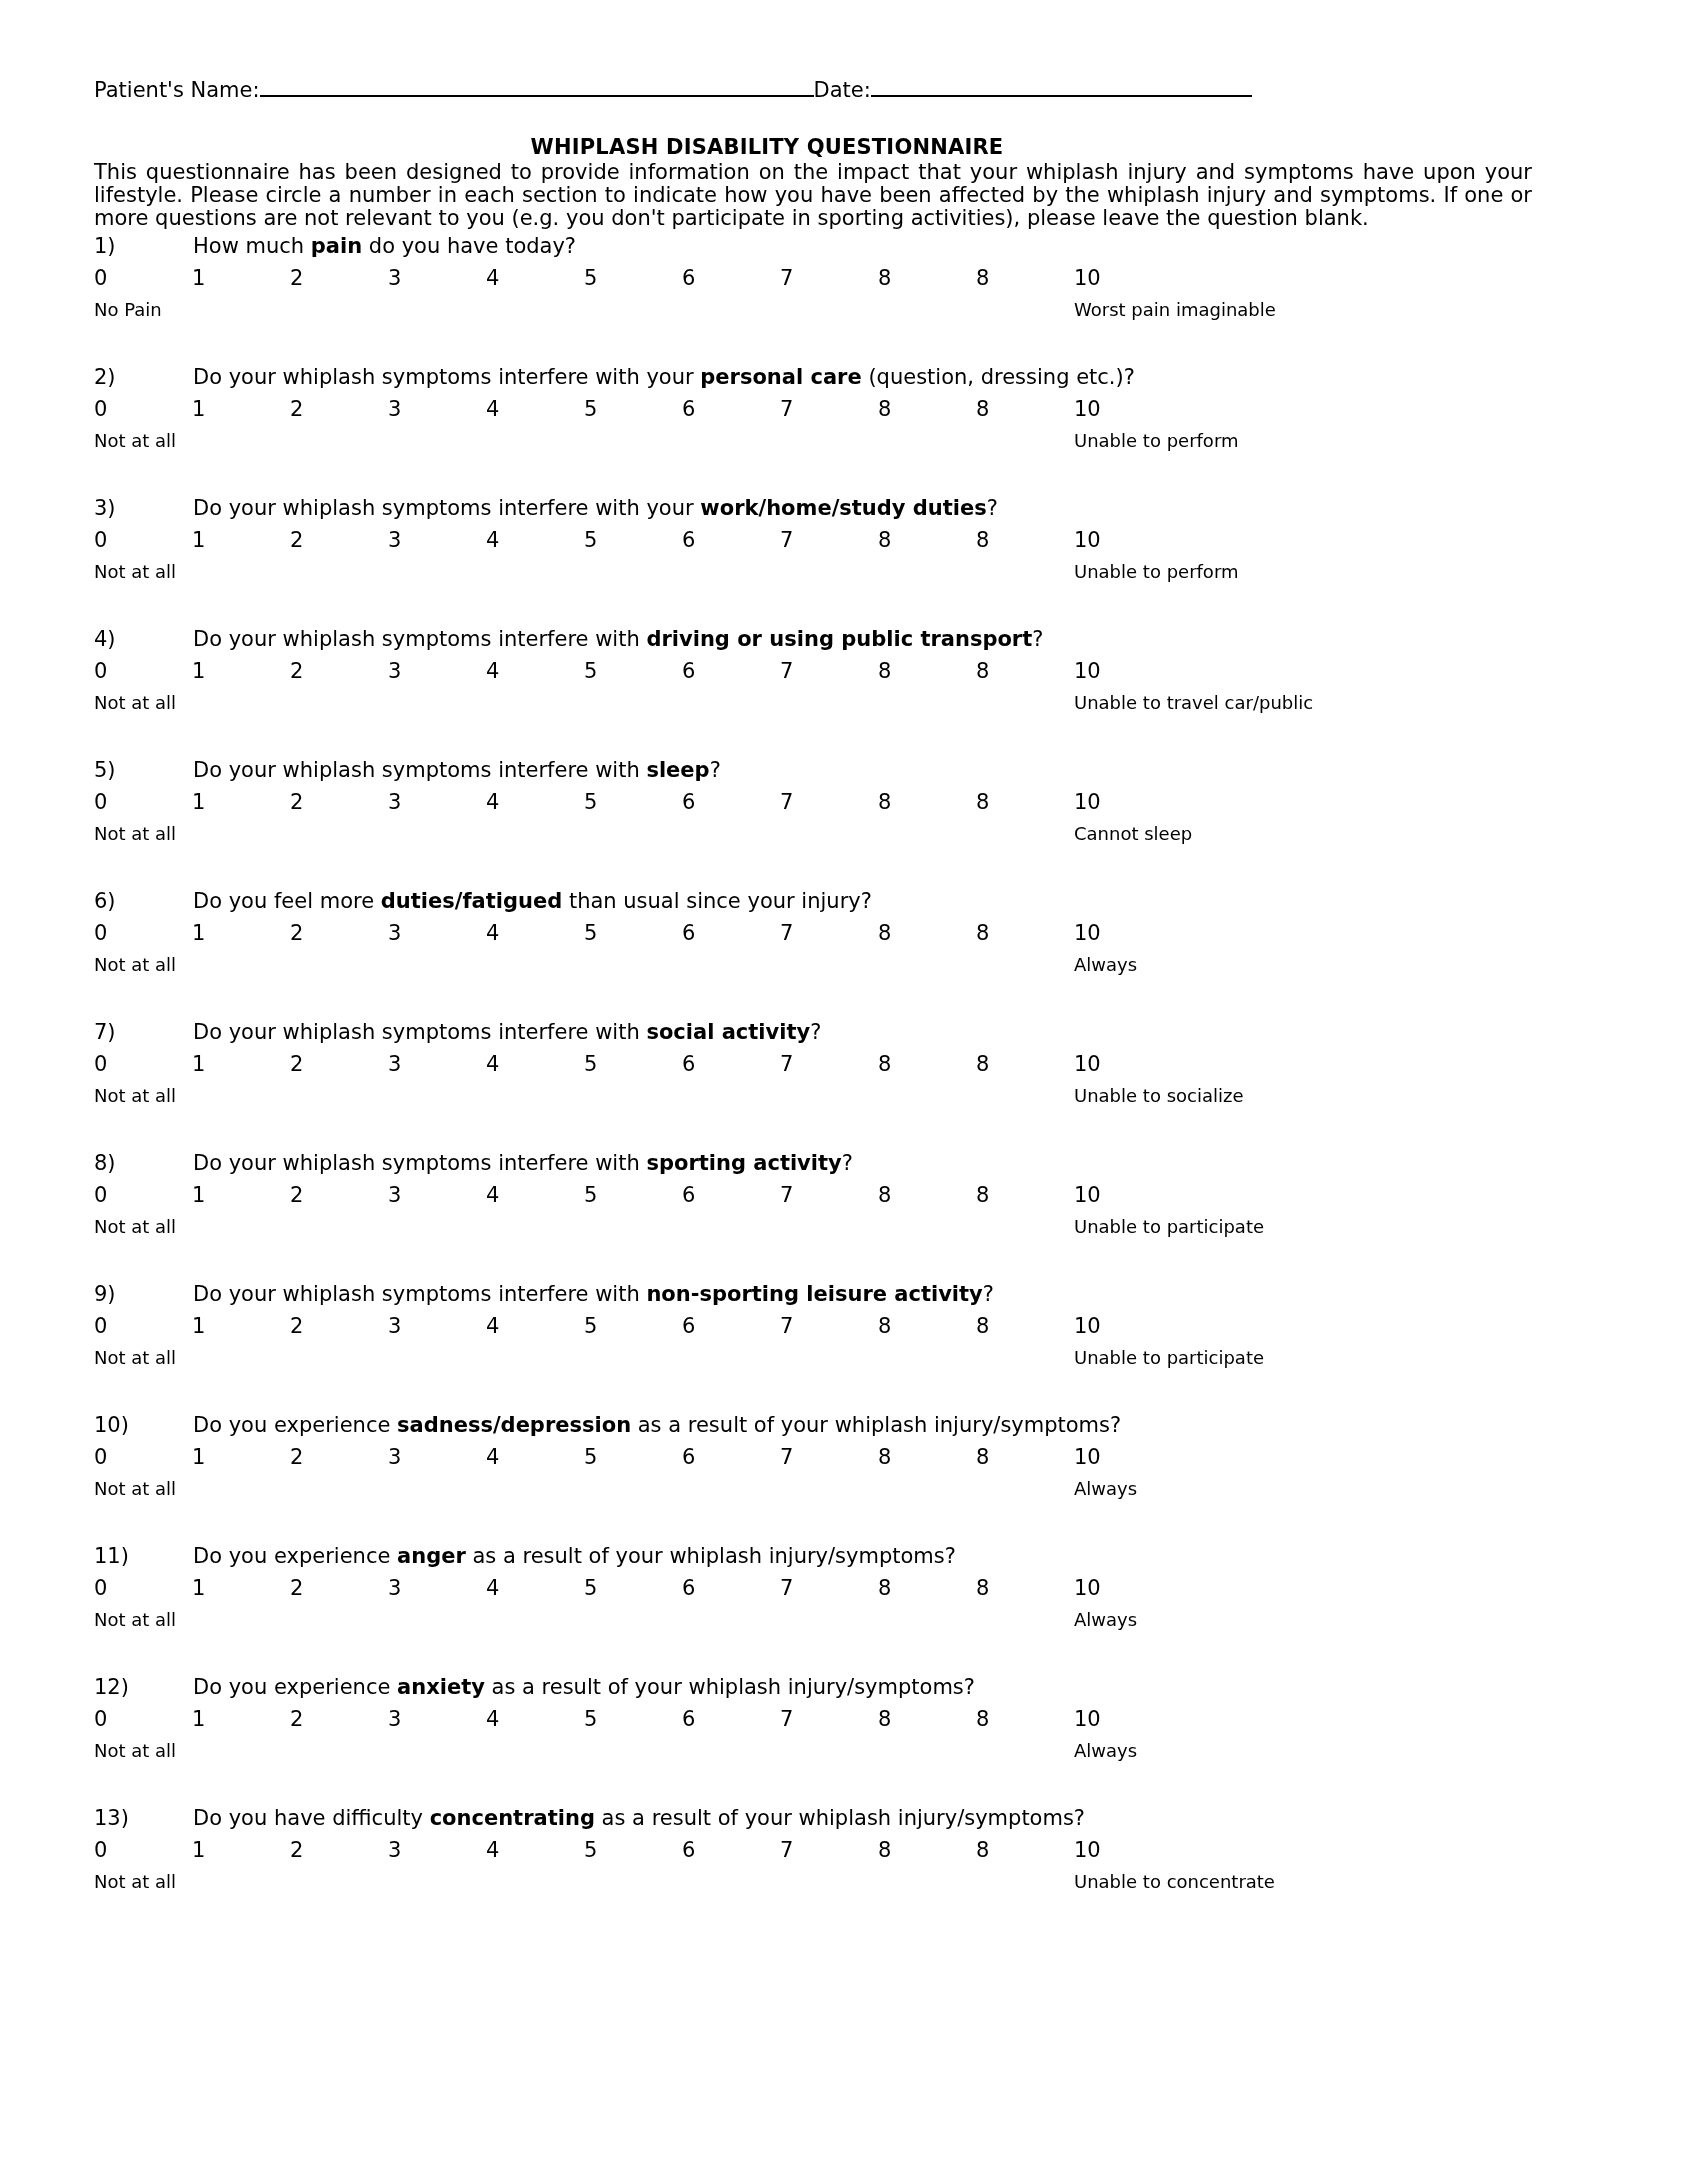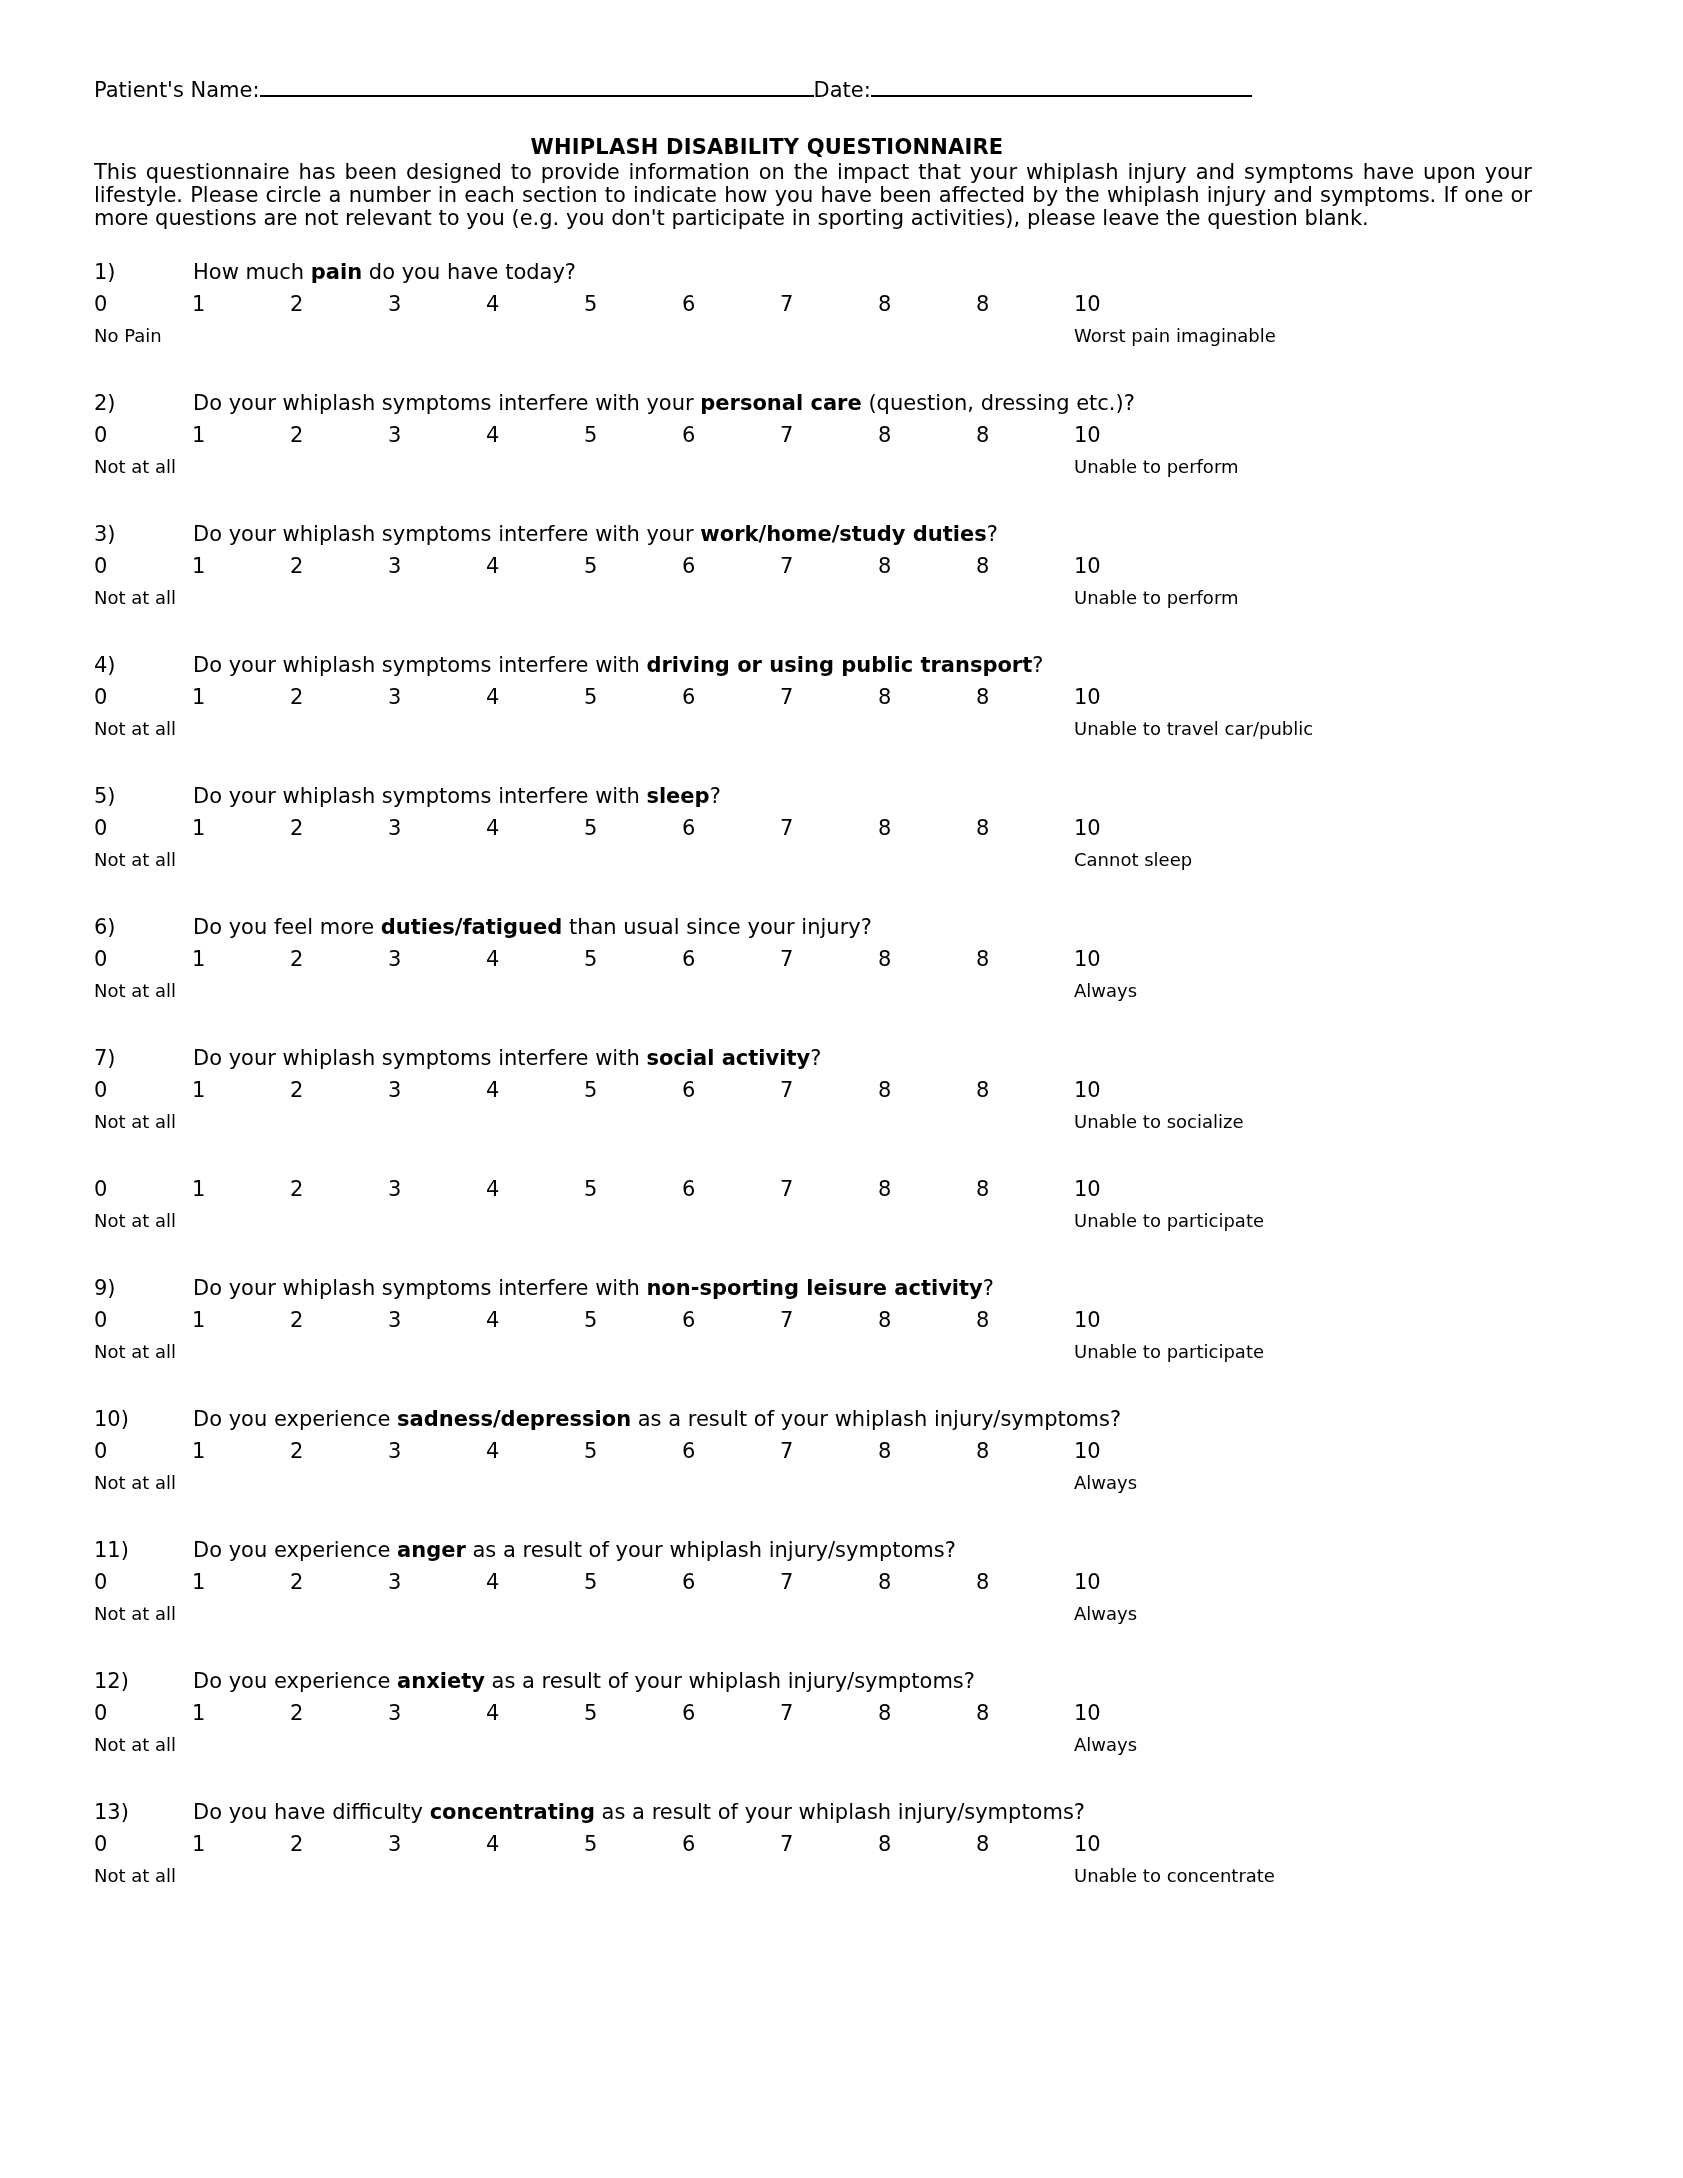--- a/index.html
+++ b/index.html
@@ -71,21 +71,20 @@
     font-size: 21px;
     line-height: 23px;
     text-align: justify;
     text-justify: inter-word;
     width: 1438px;
     margin-top: 2px;
   }
 
   
   .questions {
-    margin-top: 26px;
   }
   .qblock {
     margin-bottom: 35px;
   }
   .qline {
     font-size: 21px;
     line-height: 32px;
     white-space: nowrap;
     height: 32px;
   }
@@ -282,20 +281,21 @@
             <span class="tick" style="left: 784px;">8</span>
             <span class="tick" style="left: 882px;">8</span>
             <span class="tick" style="left: 980px;">10</span>
           </div>
           <div class="anchor-row">
             <span class="anchor-left">Not at all</span>
             <span class="anchor-right">Unable to socialize</span>
           </div>
         </div>
         <div class="qblock">
+          <div class="qline"><span class="qnum">8)</span><span class="qtext"><span>Do your whiplash symptoms interfere with </span><b>sporting activity</b><span>?</span></span></div>
           <div class="scale-row">
             <span class="tick" style="left: 0px;">0</span>
             <span class="tick" style="left: 98px;">1</span>
             <span class="tick" style="left: 196px;">2</span>
             <span class="tick" style="left: 294px;">3</span>
             <span class="tick" style="left: 392px;">4</span>
             <span class="tick" style="left: 490px;">5</span>
             <span class="tick" style="left: 588px;">6</span>
             <span class="tick" style="left: 686px;">7</span>
             <span class="tick" style="left: 784px;">8</span>

